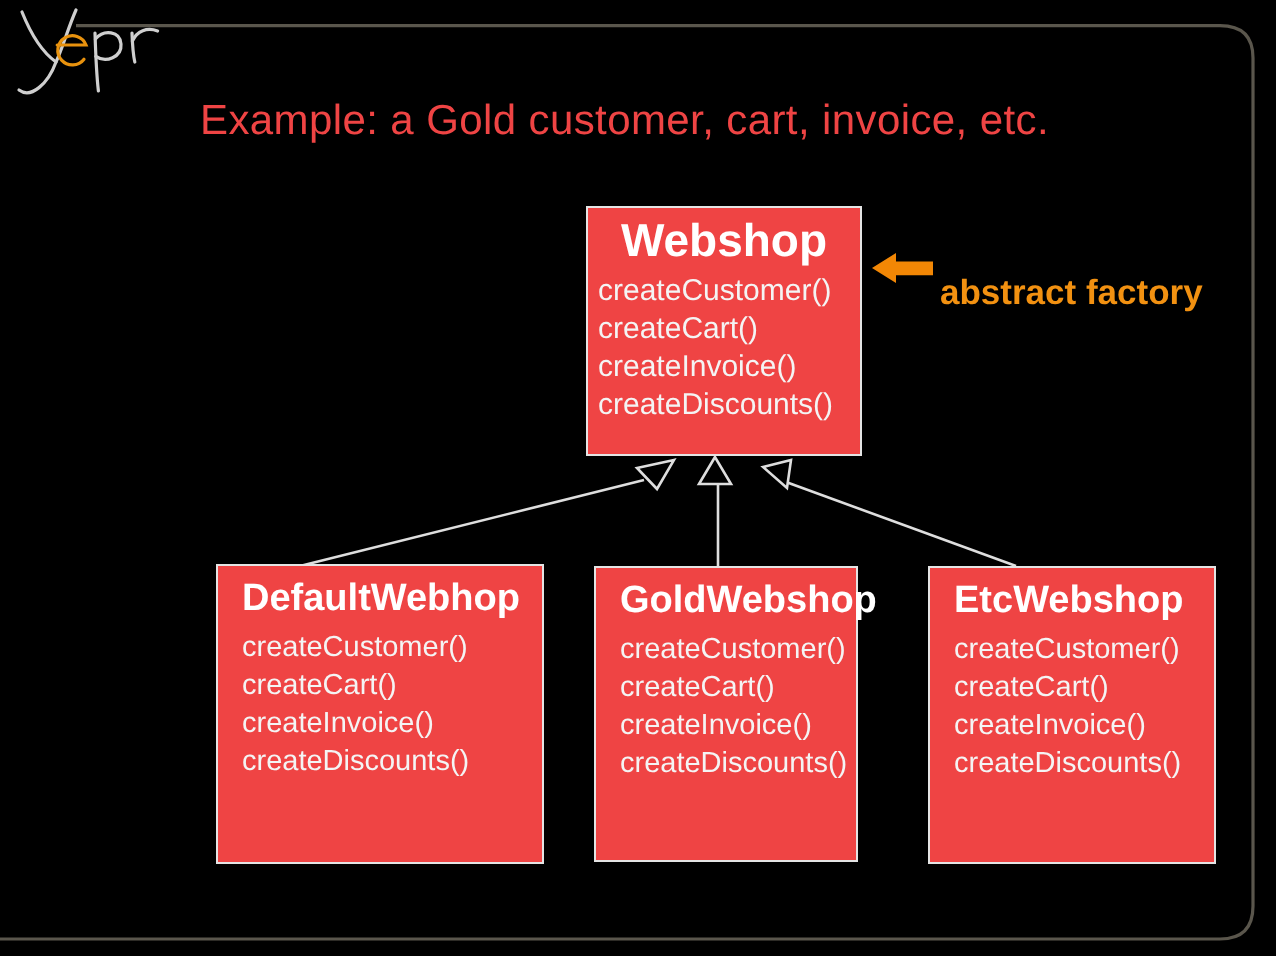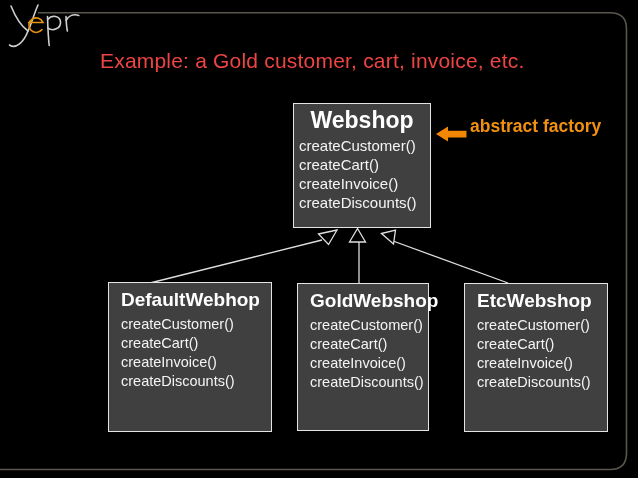--- a/index.html
+++ b/index.html
@@ -9,39 +9,39 @@
     -webkit-font-smoothing:antialiased;
   }
   .layer{position:absolute;left:0;top:0;}
   .slide-title{
     position:absolute;left:100px;top:49px;
     font-size:21px;font-weight:400;color:#ef4444;
     white-space:nowrap;letter-spacing:0.2px;
   }
   .uml-box{
     position:absolute;box-sizing:border-box;
-    background:#404040;border:1.6px solid #e4e4e4;
+    background:#ef4444;border:1.6px solid #e4e4e4;
     color:#f4f4f4;white-space:nowrap;
   }
   .uml-box .uml-name{font-weight:700;color:#fff;}
   .uml-box .uml-method{font-weight:400;line-height:19px;}
   
   #box-parent{left:293px;top:103px;width:138px;height:125px;text-align:center;}
   #box-parent .uml-name{font-size:23px;line-height:29px;margin-top:2px;}
   #box-parent .uml-methods{margin-top:1px;text-align:left;padding-left:5px;}
   #box-parent .uml-method{font-size:15px;}
   
   .child-box .uml-name{font-size:19px;line-height:23px;margin:5px 0 4px 12px;}
   .child-box .uml-methods{padding-left:12px;}
   .child-box .uml-method{font-size:14.5px;}
   #box-child0{left:108px;top:282px;width:164px;height:150px;}
   #box-child1{left:297px;top:283px;width:132px;height:148px;}
   #box-child2{left:464px;top:283px;width:144px;height:149px;}
   .factory-label{
-    position:absolute;left:470px;top:116px;
+    position:absolute;left:470px;top:136px;
     font-size:17.5px;font-weight:700;color:#f29111;white-space:nowrap;
   }
 </style>
 </head>
 <body>
 
 <svg class="layer" width="638" height="478" viewBox="0 0 638 478">
 
   <path d="M 38,12.8 H 610 Q 626.5,12.8 626.5,29 V 453 Q 626.5,469.5 610,469.5 H -20" fill="none" stroke="#5a564c" stroke-width="1.6"></path>
 

